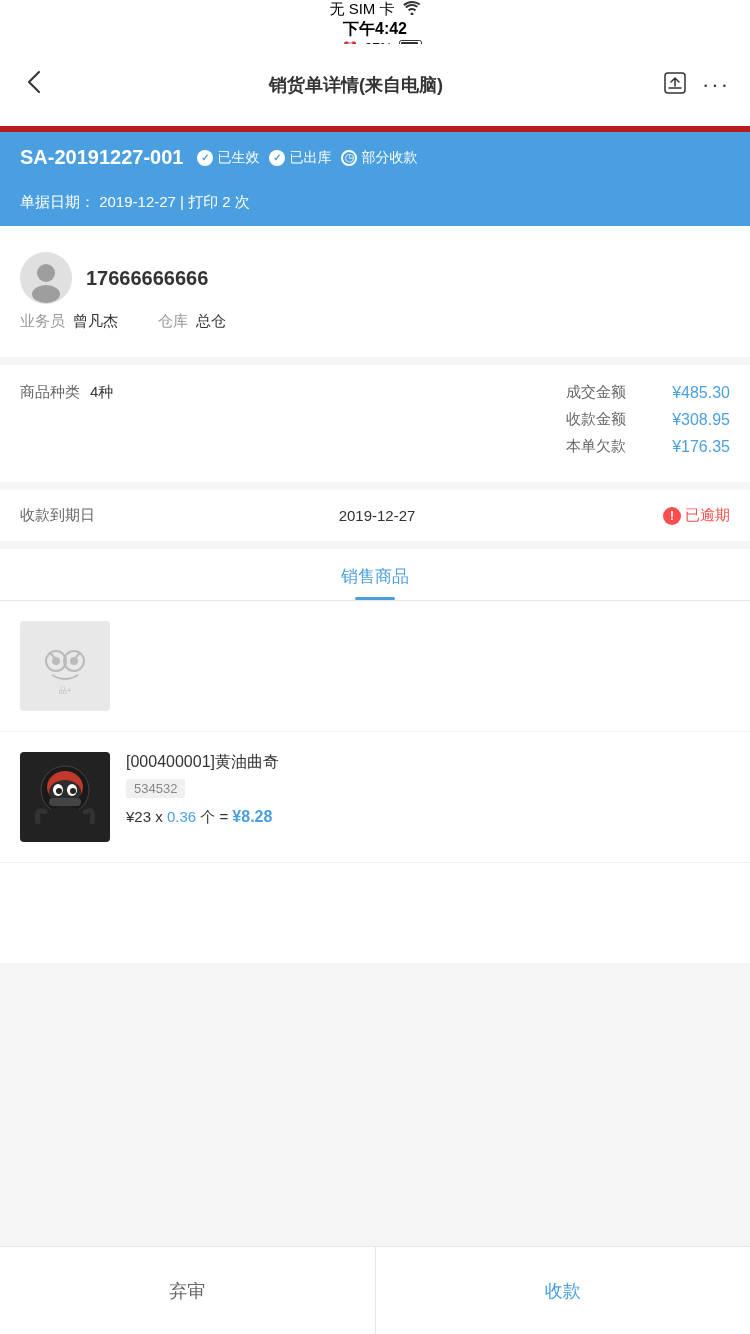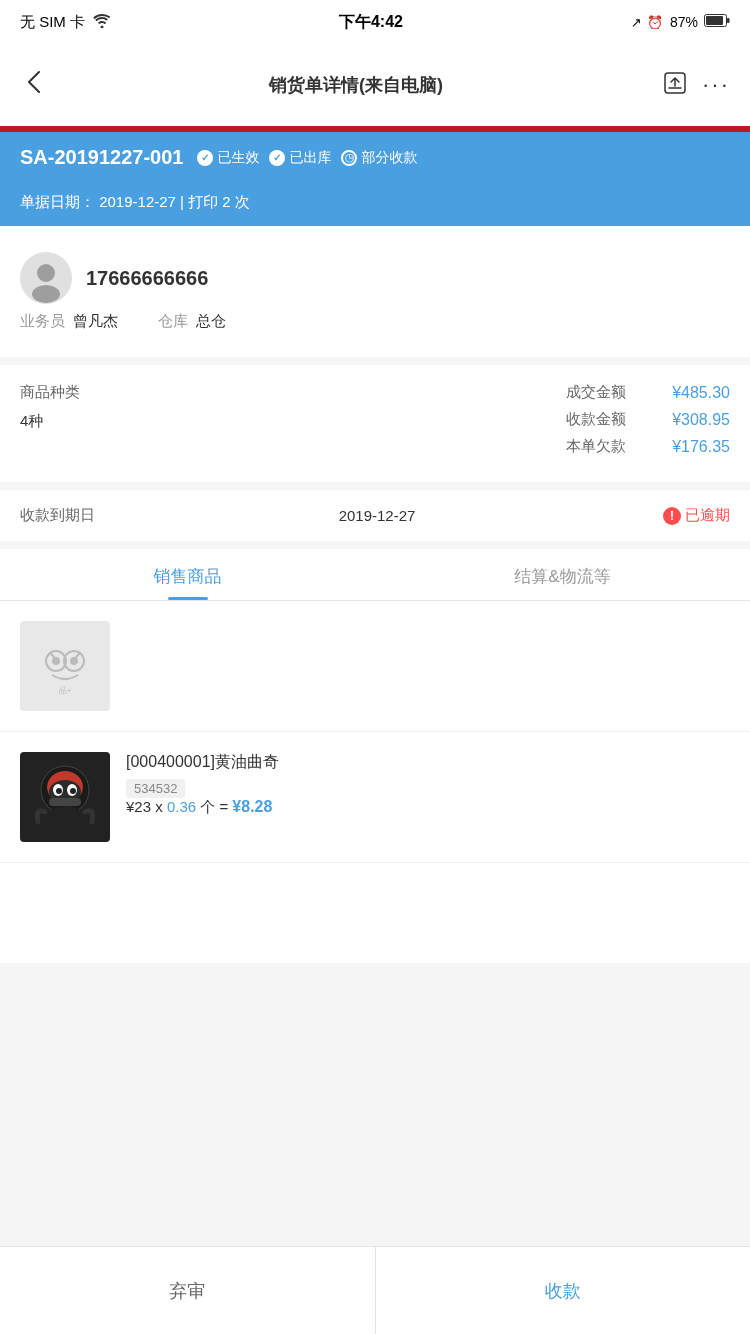--- a/index.html
+++ b/index.html
@@ -16,20 +16,21 @@
     
     .status-bar {
       height: 44px;
       background: #fff;
       display: flex;
       align-items: center;
       justify-content: space-between;
       padding: 0 20px;
       font-size: 15px;
       font-weight: 500;
+      flex-direction: column;
     }
     .status-left { display: flex; align-items: center; gap: 8px; }
     .status-center { font-size: 16px; font-weight: 600; }
     .status-right { display: flex; align-items: center; gap: 6px; font-size: 14px; }
 
     
     .nav-bar {
       height: 88px;
       background: #fff;
       display: flex;
@@ -183,23 +184,23 @@
       padding: 18px 20px;
       margin-bottom: 8px;
       display: flex;
       align-items: flex-start;
     }
     .summary-left {
       flex: 1;
     }
     .summary-item {
       display: flex;
+      align-items: center;
       gap: 10px;
       margin-bottom: 4px;
-      flex-direction: column;
     }
     .summary-label {
       font-size: 15px;
       color: #666;
     }
     .summary-value {
       font-size: 15px;
       color: #333;
     }
     .summary-right {
@@ -328,20 +329,21 @@
       margin-bottom: 6px;
       font-weight: 500;
     }
     .product-sku {
       display: inline-block;
       background: #f0f0f0;
       color: #888;
       font-size: 13px;
       padding: 2px 8px;
       border-radius: 3px;
+      margin-bottom: 10px;
     }
     .product-price-row {
       font-size: 15px;
       color: #333;
     }
     .product-price-highlight {
       color: #4A9FE0;
     }
     .product-total {
       color: #4A9FE0;
@@ -506,23 +508,20 @@
   <div class="overdue-badge">
     <div class="overdue-icon">!</div>
     <span class="overdue-text">已逾期</span>
   </div>
 </div>
 
 <div class="tabs-section">
   <div class="tab-item active">
     <span>销售商品</span>
   </div>
-  <div class="tab-item">
-    <span>结算&amp;物流等</span>
-  </div>
 </div>
 
 <div class="products-section">
 
   <div class="product-item">
     <div class="product-thumb">
 
       <svg width="70" height="70" viewBox="0 0 70 70" fill="none">
         <rect width="70" height="70" fill="#e8e8e8"></rect>
 

